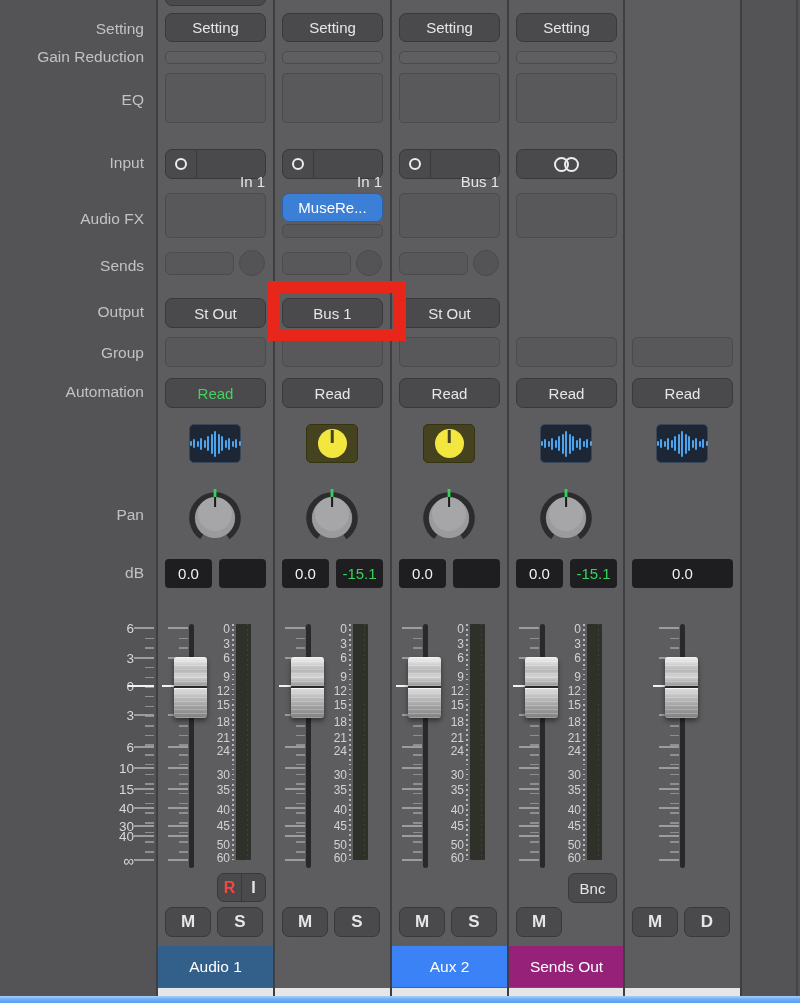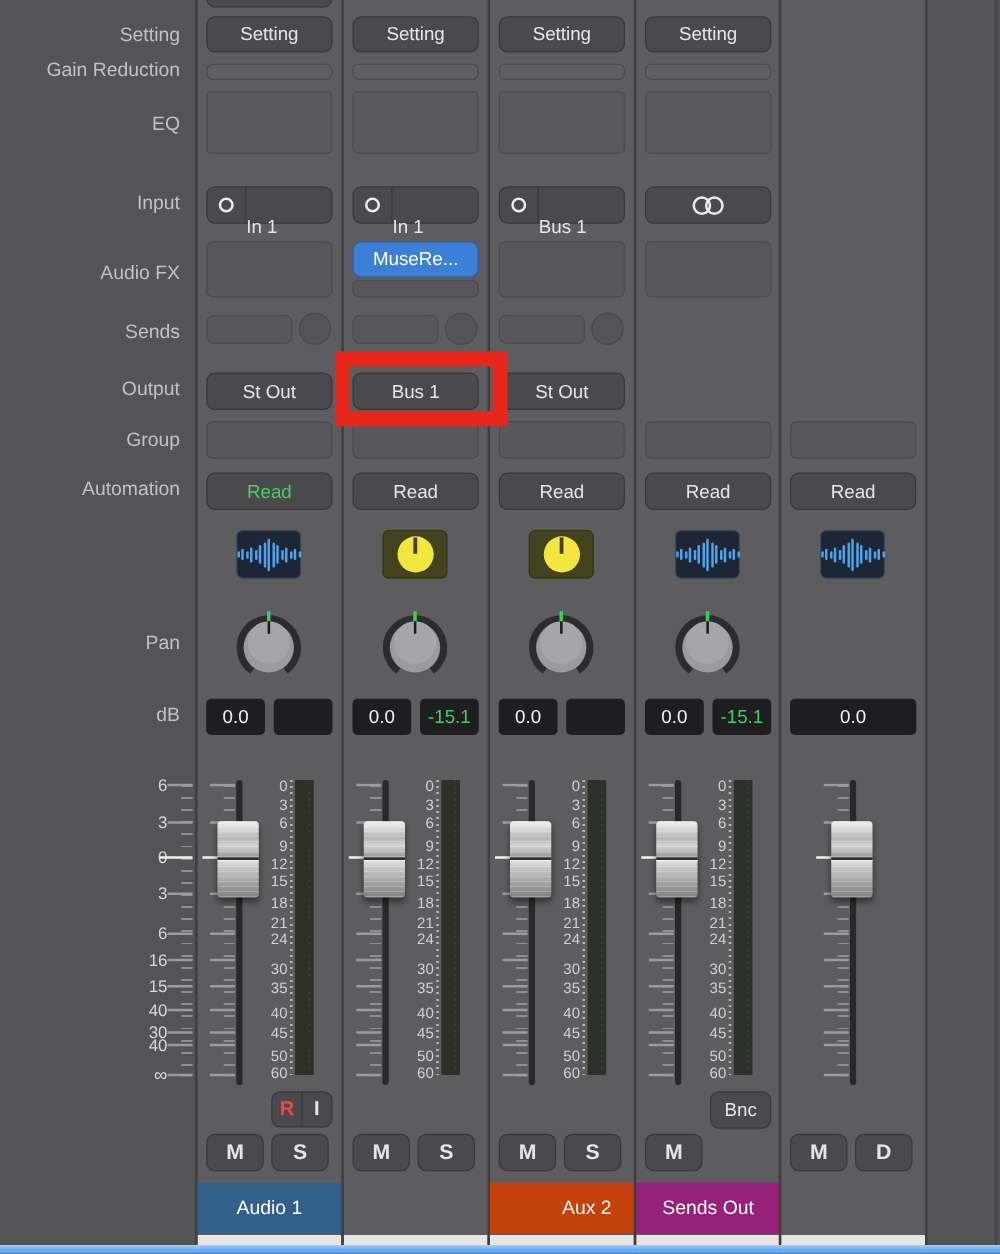--- a/index.html
+++ b/index.html
@@ -21,21 +21,21 @@
        display:flex;align-items:center;justify-content:center;box-sizing:border-box;padding:0;}
   .slot{position:absolute;left:7px;width:101px;background:#58585b;border:1px solid #4b4b4e;border-radius:5px;box-sizing:border-box;}
 
   .clipbtn{top:-20px;height:26px;}
   .setting{top:13px;}
   .gainbar{top:51px;height:13px;background:#5f5f62;}
   .eqbox{top:73px;height:50px;background:#59595c;border-radius:4px;}
   .inputbtn{top:149px;height:30px;justify-content:flex-start;}
   .iseg{width:31px;height:100%;display:flex;align-items:center;justify-content:center;border-right:1px solid #39393c;box-sizing:border-box;flex:none;}
   .circ{width:12px;height:12px;border:2px solid #ececee;border-radius:50%;box-sizing:border-box;}
-  .itext{flex:1;text-align:left;margin-top:35px;}
+  .itext{flex:1;text-align:right;margin-top:35px;}
   .stereo{top:149px;height:30px;}
   .circ2{width:15px;height:15px;border:2px solid #ececee;border-radius:50%;box-sizing:border-box;}
   .circ2 + .circ2{margin-left:-5px;}
 
   .fxbox{top:193px;height:45px;}
   .fxplugin{top:193px;height:29px;background:var(--plugin);border-color:#2a62a8;color:#fff;}
   .fxslot2{top:224px;height:14px;}
   .sendslot{top:252px;height:23px;width:69px;border-radius:6px;}
   .sendknob{position:absolute;left:81px;top:250px;width:26px;height:26px;border-radius:50%;background:#545457;border:1px solid #4a4a4d;box-sizing:border-box;}
   .output{top:298px;height:30px;}
@@ -126,21 +126,21 @@
     <div class="rowlabel" style="top:515px">Pan</div>
     <div class="rowlabel" style="top:573px">dB</div>
 
     <div class="fader-area" style="left:0;width:156px">
       <div class="lnums" style="position: absolute; left: 0px; top: 0px; width: 134px; height: 252px;">
           <span style="position: absolute; right: 0px; transform: translateY(-50%); color: rgb(216, 216, 218); font-size: 13.5px; top: 12px;">6</span>
           <span style="position: absolute; right: 0px; transform: translateY(-50%); color: rgb(216, 216, 218); font-size: 13.5px; top: 42px;">3</span>
           <span style="position: absolute; right: 0px; transform: translateY(-50%); color: rgb(216, 216, 218); font-size: 13.5px; top: 70px;">0</span>
           <span style="position: absolute; right: 0px; transform: translateY(-50%); color: rgb(216, 216, 218); font-size: 13.5px; top: 99px;">3</span>
           <span style="position: absolute; right: 0px; transform: translateY(-50%); color: rgb(216, 216, 218); font-size: 13.5px; top: 131px;">6</span>
-          <span style="position: absolute; right: 0px; transform: translateY(-50%); color: rgb(216, 216, 218); font-size: 13.5px; top: 152px;">16</span>
+          <span style="position: absolute; right: 0px; transform: translateY(-50%); color: rgb(216, 216, 218); font-size: 13.5px; top: 152px;">10</span>
           <span style="position: absolute; right: 0px; transform: translateY(-50%); color: rgb(216, 216, 218); font-size: 13.5px; top: 173px;">15</span>
           <span style="position: absolute; right: 0px; transform: translateY(-50%); color: rgb(216, 216, 218); font-size: 13.5px; top: 192px;">40</span>
           <span style="position: absolute; right: 0px; transform: translateY(-50%); color: rgb(216, 216, 218); font-size: 13.5px; top: 210px;">30</span>
           <span style="position: absolute; right: 0px; transform: translateY(-50%); color: rgb(216, 216, 218); font-size: 13.5px; top: 220px;">40</span>
           <span style="position: absolute; right: 0px; transform: translateY(-50%); color: rgb(216, 216, 218); top: 244px; font-size: 15px;">∞</span>
         </div>
       <div class="fticks" style="left:auto;right:2px;width:20px">
           <i style="top: 11px;"></i>
           <i style="top: 41px;"></i>
           <i class="zero" style="top: 69px;"></i>
@@ -377,21 +377,21 @@
           <span style="top: 174px;">35</span>
           <span style="top: 194px;">40</span>
           <span style="top: 210px;">45</span>
           <span style="top: 229px;">50</span>
           <span style="top: 242px;">60</span>
         </div>
       <div class="meterbar"></div>
     </div>
     <button class="btn sm p1">M</button>
     <button class="btn sm p2">S</button>
-    <div class="namebar" style="background: #c2410c; padding-left: 20px;">Aux 2</div>
+    <div class="namebar" style="background: #3b82f6;">Aux 2</div>
     <div class="scrollseg"></div>
   </div>
 
   <div class="strip" style="left:509px">
     <button class="btn setting">Setting</button>
     <div class="slot gainbar"></div>
     <div class="slot eqbox"></div>
     <div class="btn stereo">
       <span class="circ2"></span>
         <span class="circ2"></span>

